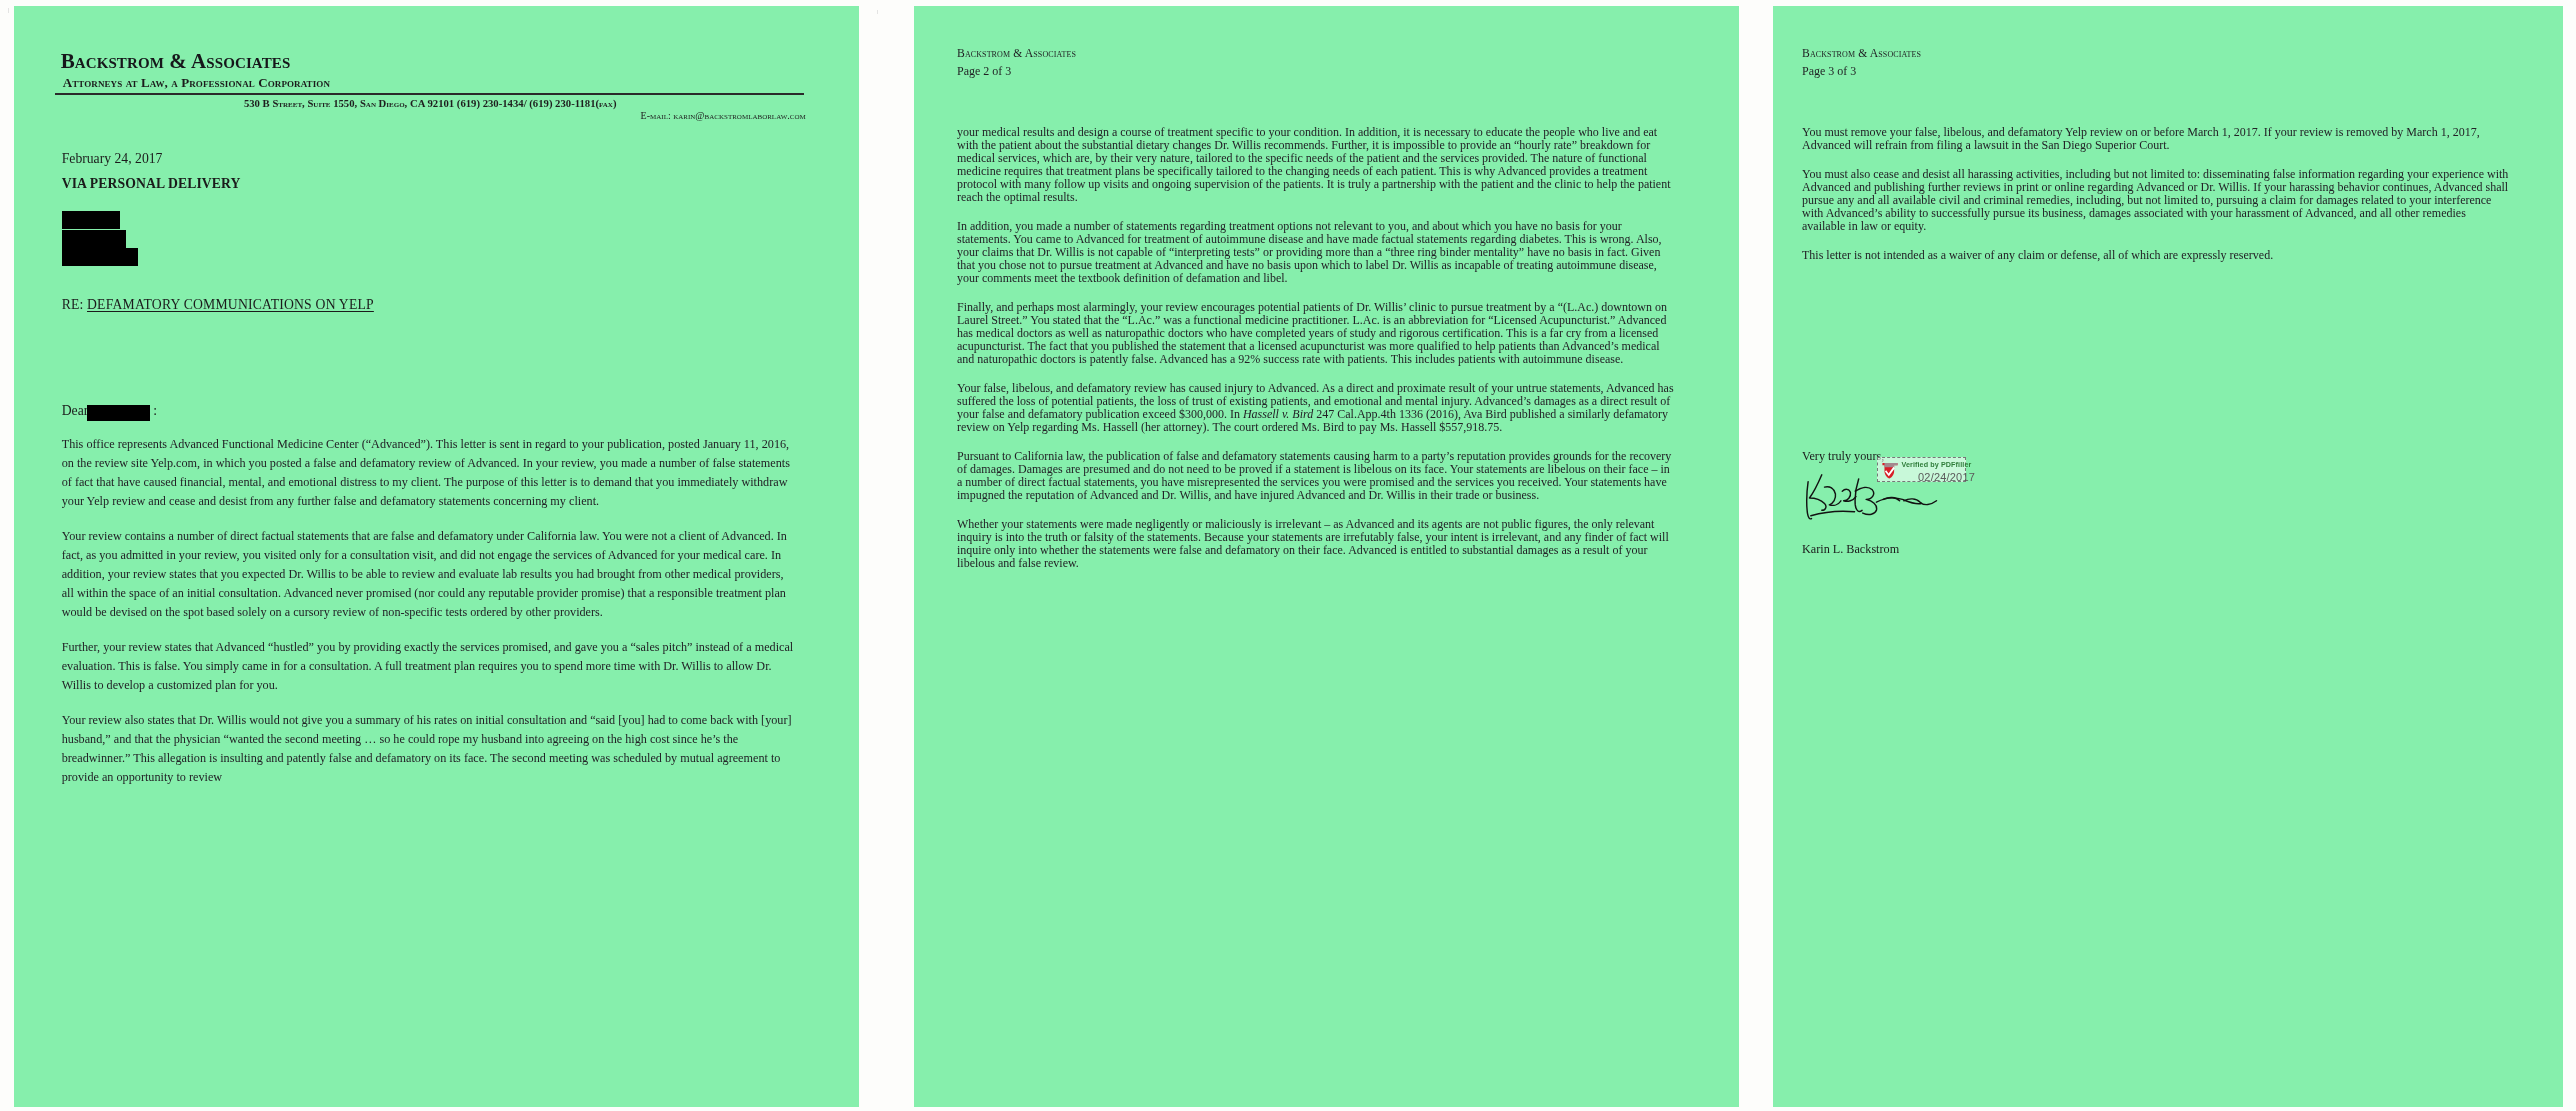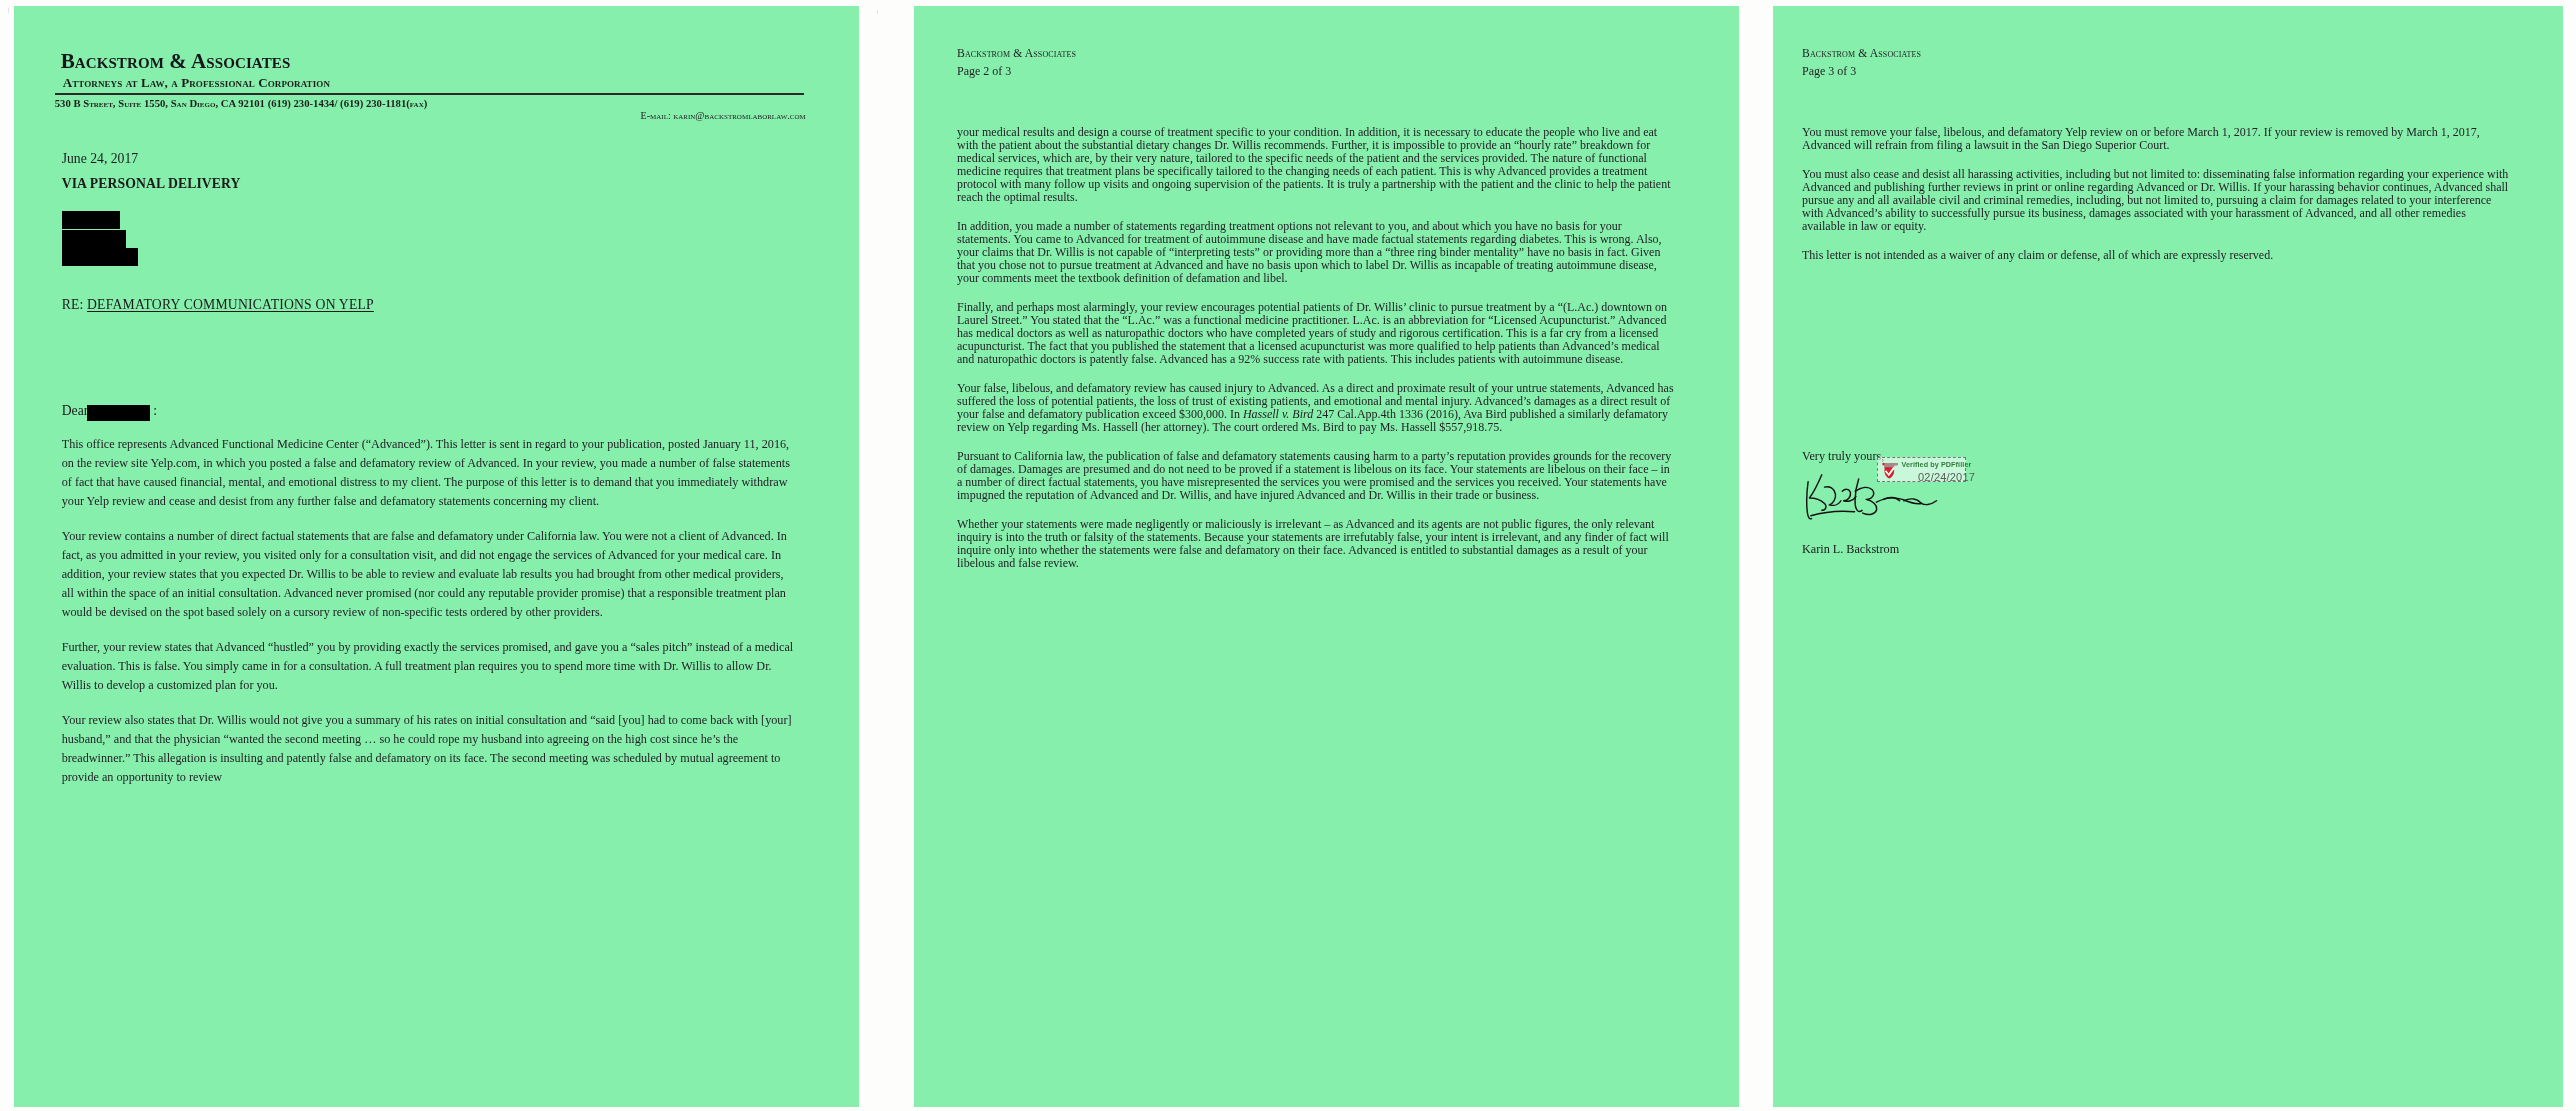--- a/index.html
+++ b/index.html
@@ -59,21 +59,21 @@
   .rule {
     position: absolute;
     left: 41px; top: 87px;
     width: 749px; height: 2.1px;
     background: #2a2a2a;
   }
   .firm-addr {
     position: absolute;
     left: 41px; top: 91px;
     width: 751px;
-    text-align: left;
+    text-align: center;
     font-size: 10.7px;
     font-weight: bold;
     font-variant: small-caps;
     color: #1e1e1e;
     white-space: nowrap;
   }
   .firm-email {
     position: absolute;
     left: 41px; top: 104px;
     width: 751px;
@@ -235,21 +235,21 @@
 
   <div class="page" id="page-1">
     <div class="page-inner">
 
       <div class="firm-name">Backstrom &amp; Associates</div>
       <div class="firm-sub">Attorneys at Law, a Professional Corporation</div>
       <div class="rule"></div>
       <div class="firm-addr">530 B Street, Suite 1550, San Diego, CA 92101 (619) 230-1434/ (619) 230-1181(fax)</div>
       <div class="firm-email">E-mail: karin@backstromlaborlaw.com</div>
 
-      <div class="letter-date">June 24, 2017</div>
+      <div class="letter-date">February 24, 2017</div>
       <div class="delivery-line">VIA PERSONAL DELIVERY</div>
 
       <div class="redact" id="redact-a"></div>
       <div class="redact" id="redact-b"></div>
       <div class="redact" id="redact-c"></div>
 
       <div class="re-line">
         <span class="re-label">RE:</span>
         <span class="re-subject">DEFAMATORY COMMUNICATIONS ON YELP</span>
       </div>

